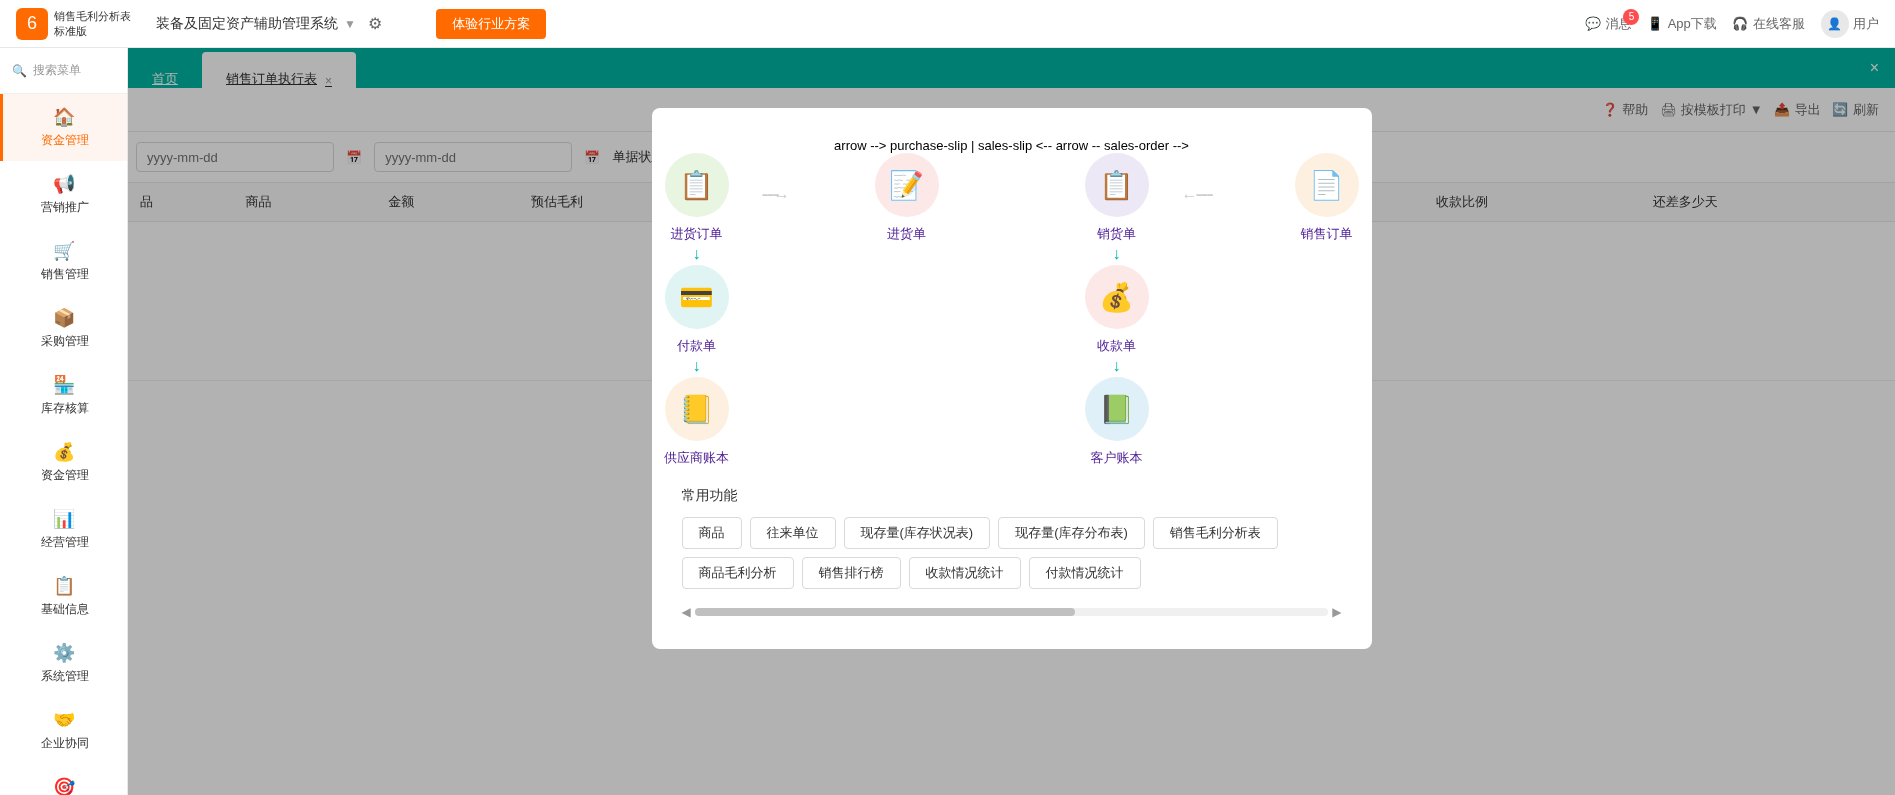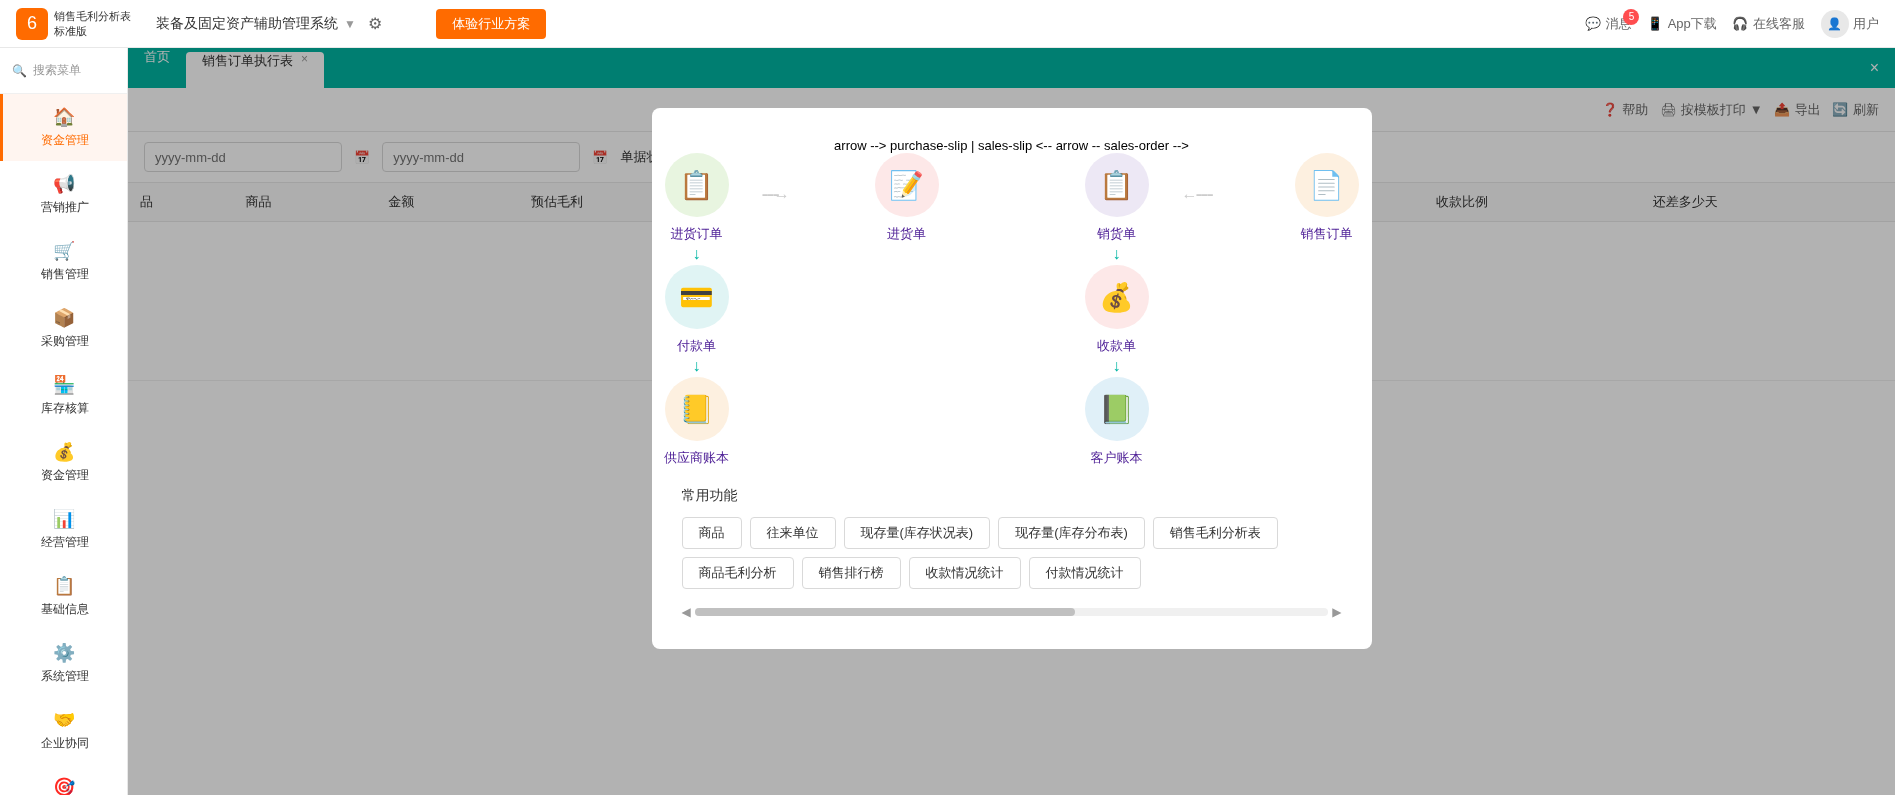--- a/index.html
+++ b/index.html
@@ -20,40 +20,40 @@
     .system-title-dropdown { color: #999; font-size: 12px; cursor: pointer; }
     .settings-icon { color: #666; font-size: 16px; cursor: pointer; }
     .trial-btn { background: #ff6b00; color: white; border: none; border-radius: 4px; padding: 6px 16px; cursor: pointer; font-size: 13px; margin-left: 42px; }
     .top-right { margin-left: auto; display: flex; align-items: center; gap: 16px; color: #666; font-size: 13px; }
     .top-right-item { display: flex; align-items: center; gap: 4px; cursor: pointer; position: relative; }
     .badge { background: #ff4d4f; color: white; border-radius: 10px; font-size: 10px; padding: 0 5px; min-width: 16px; height: 16px; display: flex; align-items: center; justify-content: center; position: absolute; top: -6px; right: -8px; }
     .user-avatar { width: 28px; height: 28px; background: #e8e8e8; border-radius: 50%; display: flex; align-items: center; justify-content: center; font-size: 12px; color: #666; }
 
     
     .tab-bar { height: 40px; background: #00b5a3; display: flex; align-items: center; padding: 0 0; flex-shrink: 0; }
-    .tab-item { height: 40px; display: flex; align-items: flex-start; padding: 0 16px; font-size: 13px; cursor: pointer; gap: 8px; }
+    .tab-item { height: 40px; display: flex; align-items: flex-end; padding: 0 24px; font-size: 13px; cursor: pointer; gap: 8px; text-decoration: underline; }
     .tab-item.home { background: #00b5a3; color: white; }
     .tab-item.active { background: white; color: #333; border-radius: 4px 4px 0 0; margin-top: 4px; height: 36px; }
     .tab-close { font-size: 12px; color: #999; cursor: pointer; }
     .tab-spacer { flex: 1; }
     .tab-close-all { color: white; padding: 0 16px; cursor: pointer; font-size: 16px; }
     .sidebar-search { padding: 10px 8px; border-bottom: 1px solid #f0f0f0; }
     .sidebar-search-btn { width: 100%; border: none; background: none; display: flex; align-items: center; gap: 6px; color: #999; font-size: 12px; cursor: pointer; padding: 4px; }
     .sidebar-nav { flex: 1; overflow-y: auto; }
     .sidebar-item { display: flex; flex-direction: column; align-items: center; padding: 12px 4px; cursor: pointer; color: #333; font-size: 12px; gap: 4px; border-left: 3px solid transparent; }
     .sidebar-item.active { color: #ff6b00; background: #fff5f0; border-left: 3px solid #ff6b00; }
     .sidebar-item-icon { font-size: 18px; }
 
     
     .content-toolbar { height: 44px; background: #fff; border-bottom: 1px solid #e8e8e8; display: flex; align-items: center; padding: 0 16px; gap: 12px; flex-shrink: 0; }
     .toolbar-right { margin-left: auto; display: flex; align-items: center; gap: 12px; }
     .toolbar-btn { display: flex; align-items: center; gap: 4px; color: #666; font-size: 13px; cursor: pointer; }
 
     
-    .filter-bar { background: #fff; padding: 10px 16px; border-bottom: 1px solid #e8e8e8; display: flex; align-items: center; gap: 12px; flex-shrink: 0; flex-wrap: wrap; }
+    .filter-bar { background: #fff; padding: 10px 8px; border-bottom: 1px solid #e8e8e8; display: flex; align-items: center; gap: 12px; flex-shrink: 0; flex-wrap: wrap; }
     .filter-input { border: 1px solid #d9d9d9; border-radius: 4px; padding: 4px 10px; font-size: 13px; height: 30px; color: #999; }
     .filter-select { border: 1px solid #d9d9d9; border-radius: 4px; padding: 4px 10px; font-size: 13px; height: 30px; min-width: 120px; }
     .filter-label { color: #333; font-size: 13px; }
     .query-btn { background: #ff6b00; color: white; border: none; border-radius: 4px; padding: 4px 16px; cursor: pointer; height: 30px; font-size: 13px; }
     .settings-btn { background: #fff; color: #666; border: 1px solid #d9d9d9; border-radius: 4px; padding: 4px 16px; cursor: pointer; height: 30px; font-size: 13px; }
     .more-conditions { color: #00b5a3; font-size: 13px; cursor: pointer; }
 
     
     .table-container { flex: 1; background: #fff; overflow: auto; }
     .data-table { width: 100%; border-collapse: collapse; font-size: 13px; }

